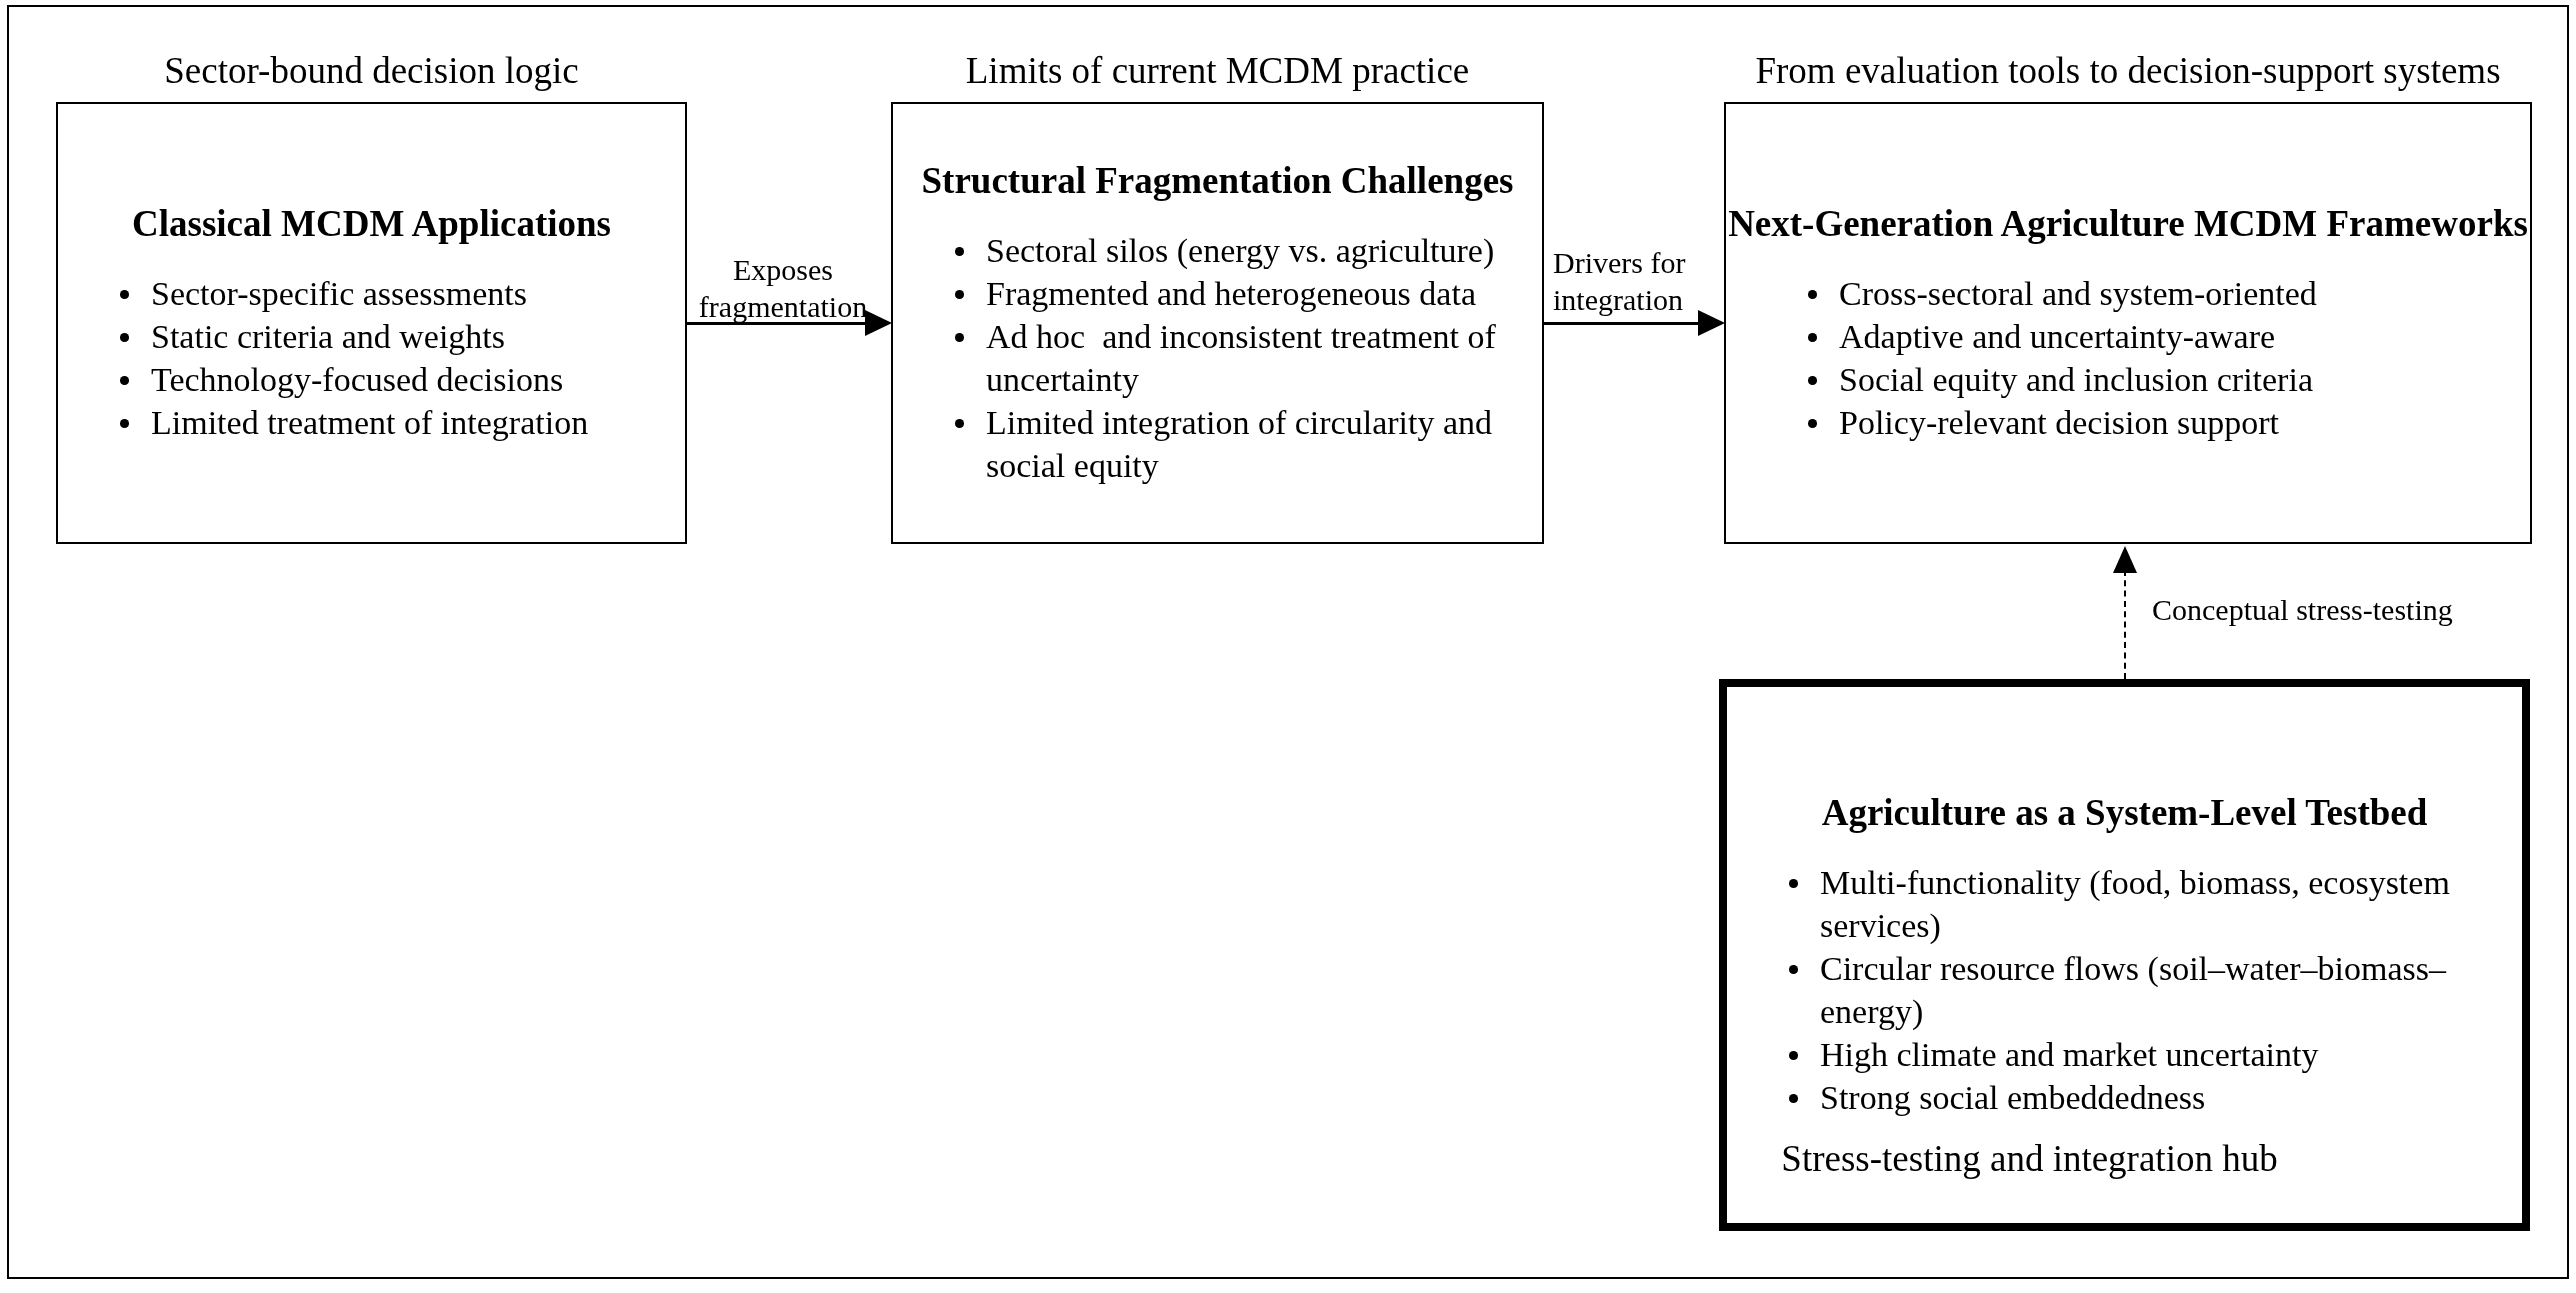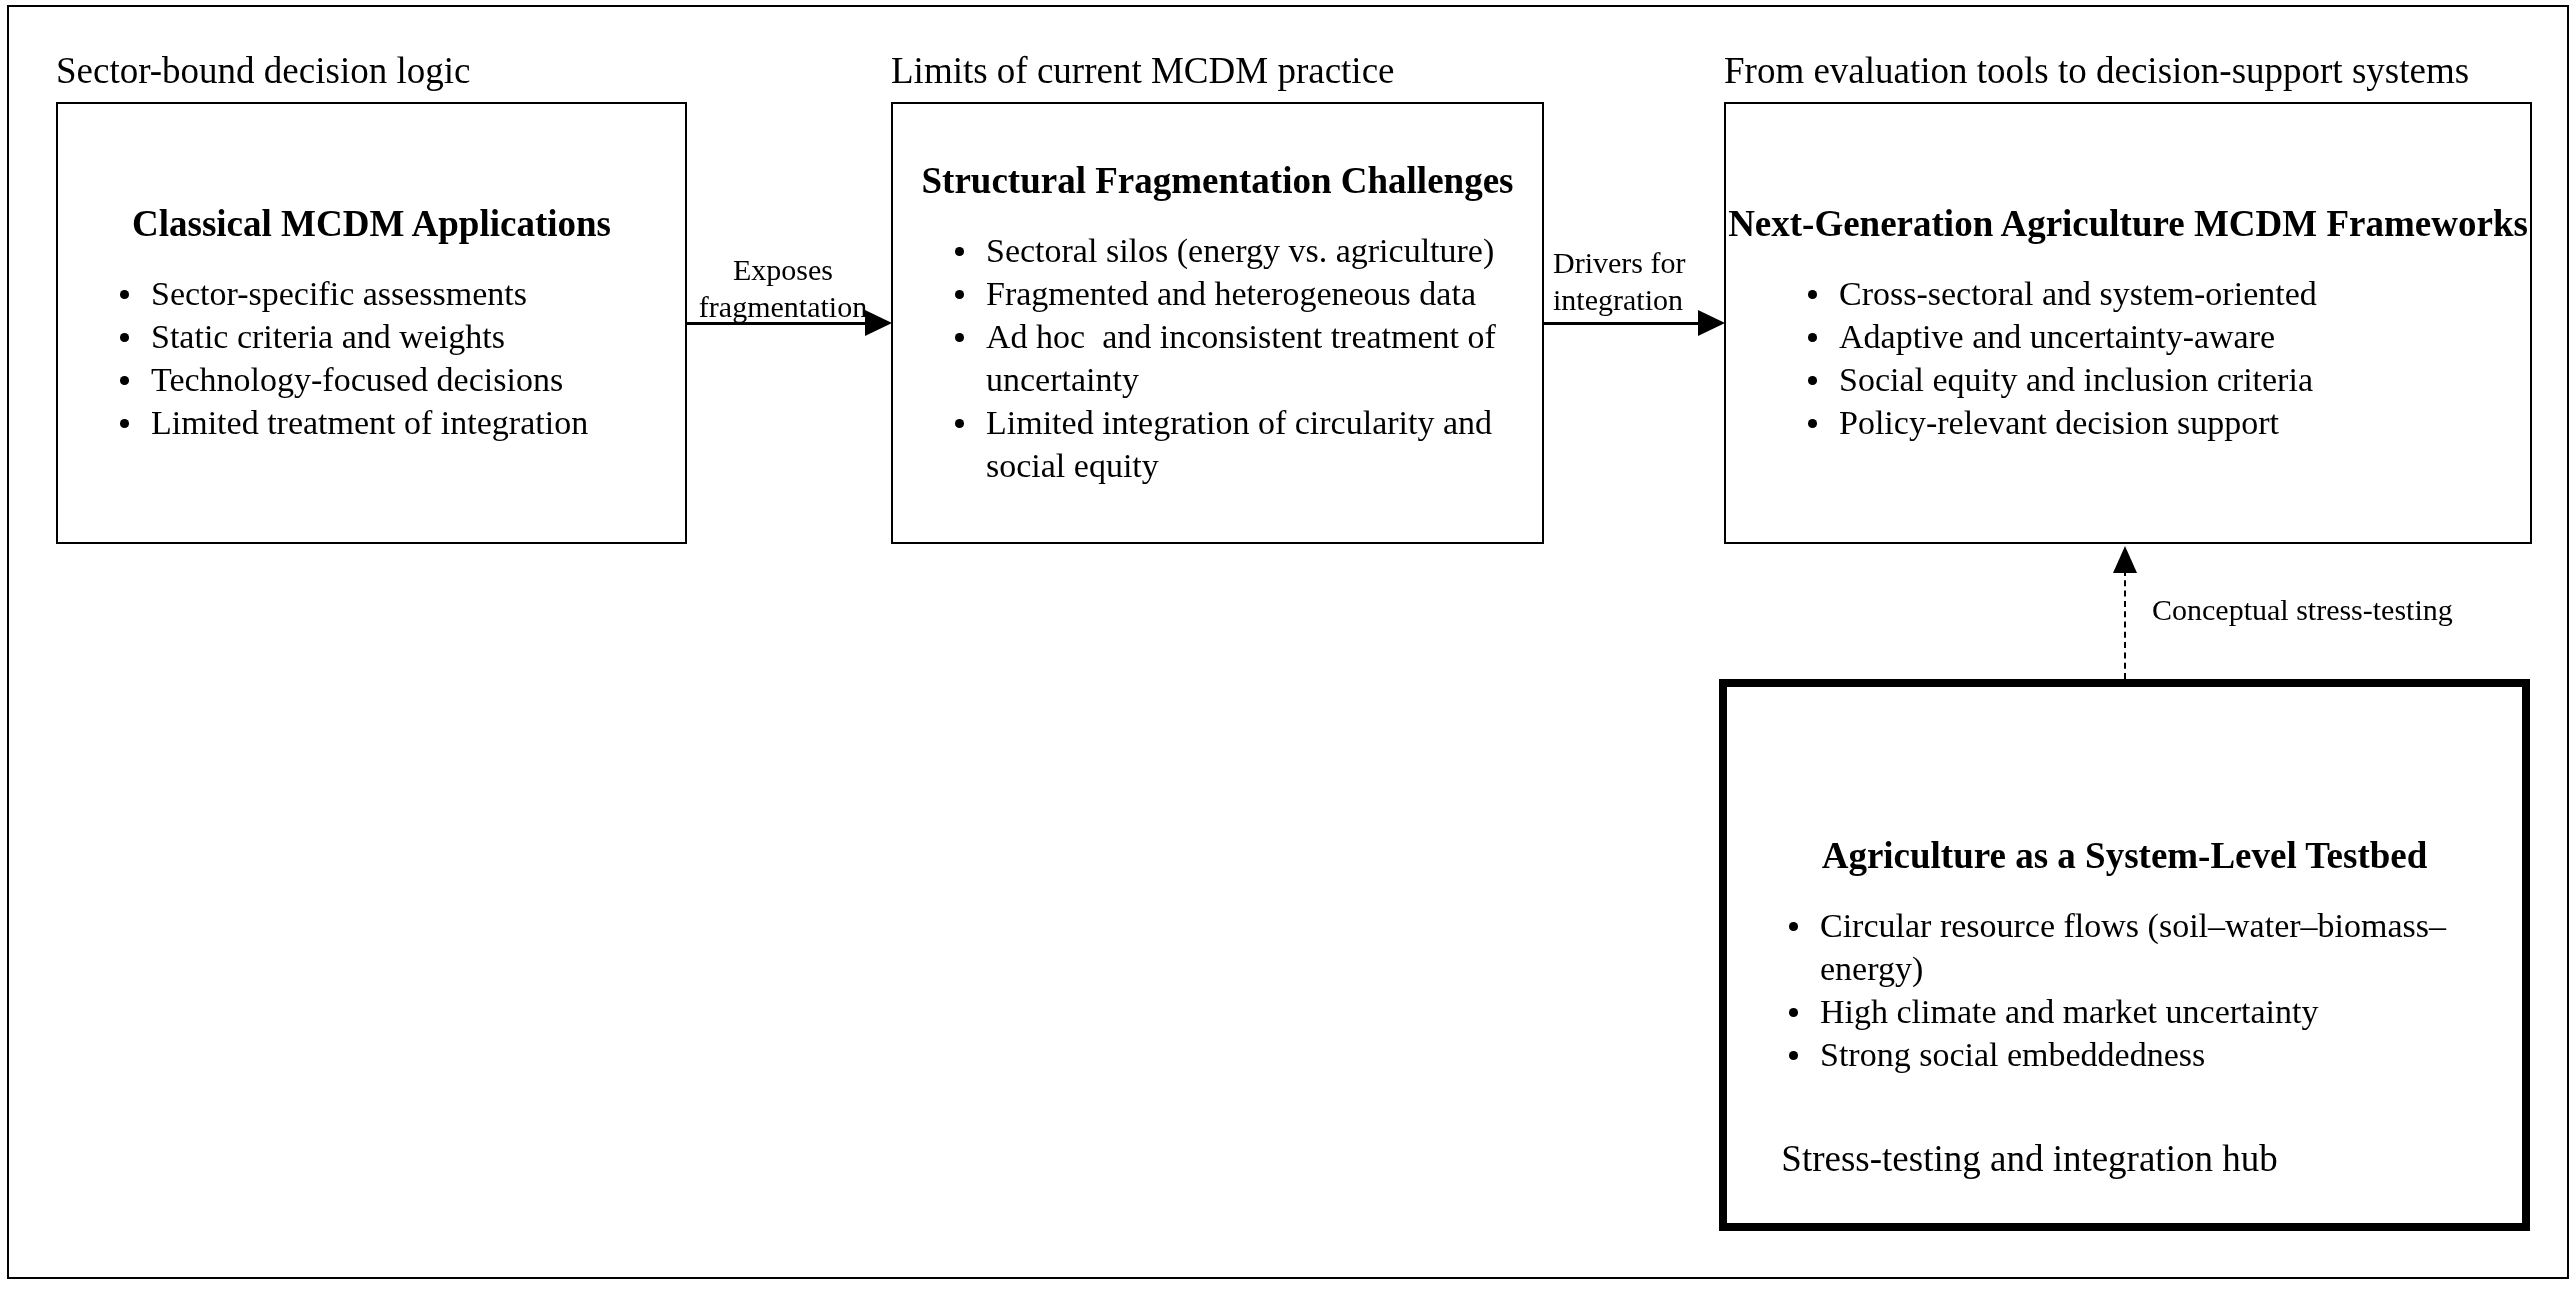--- a/index.html
+++ b/index.html
@@ -17,21 +17,21 @@
     left: 6.7px; top: 5.3px;
     width: 2562px; height: 1274px;
     border: 2.7px solid #000000;
     box-sizing: border-box;
   }
   .col-header {
     position: absolute;
     top: 49px;
     font-size: 37px;
     line-height: 43px;
-    text-align: left;
+    text-align: center;
     white-space: nowrap;
   }
   .node-box {
     position: absolute;
     border: 2.7px solid #000000;
     box-sizing: border-box;
     background: #ffffff;
     display: flex;
     flex-direction: column;
     justify-content: center;
@@ -159,20 +159,22 @@
       <li>Cross-sectoral and system-oriented</li>
       <li>Adaptive and uncertainty-aware</li>
       <li>Social equity and inclusion criteria</li>
       <li>Policy-relevant decision support</li>
     </ul>
   </div>
 
   <div class="node-box thick" id="box-agriculture">
     <div class="box-title">Agriculture as a System-Level Testbed</div>
     <ul class="bullets">
+      <li>Multi-functionality (food, biomass, ecosystem
+services)</li>
       <li>Circular resource flows (soil–water–biomass–
 energy)</li>
       <li>High climate and market uncertainty</li>
       <li>Strong social embeddedness</li>
     </ul>
   </div>
 
   <div>
     <div class="arrow-label" id="label-exposes">
       <div>Exposes</div>

